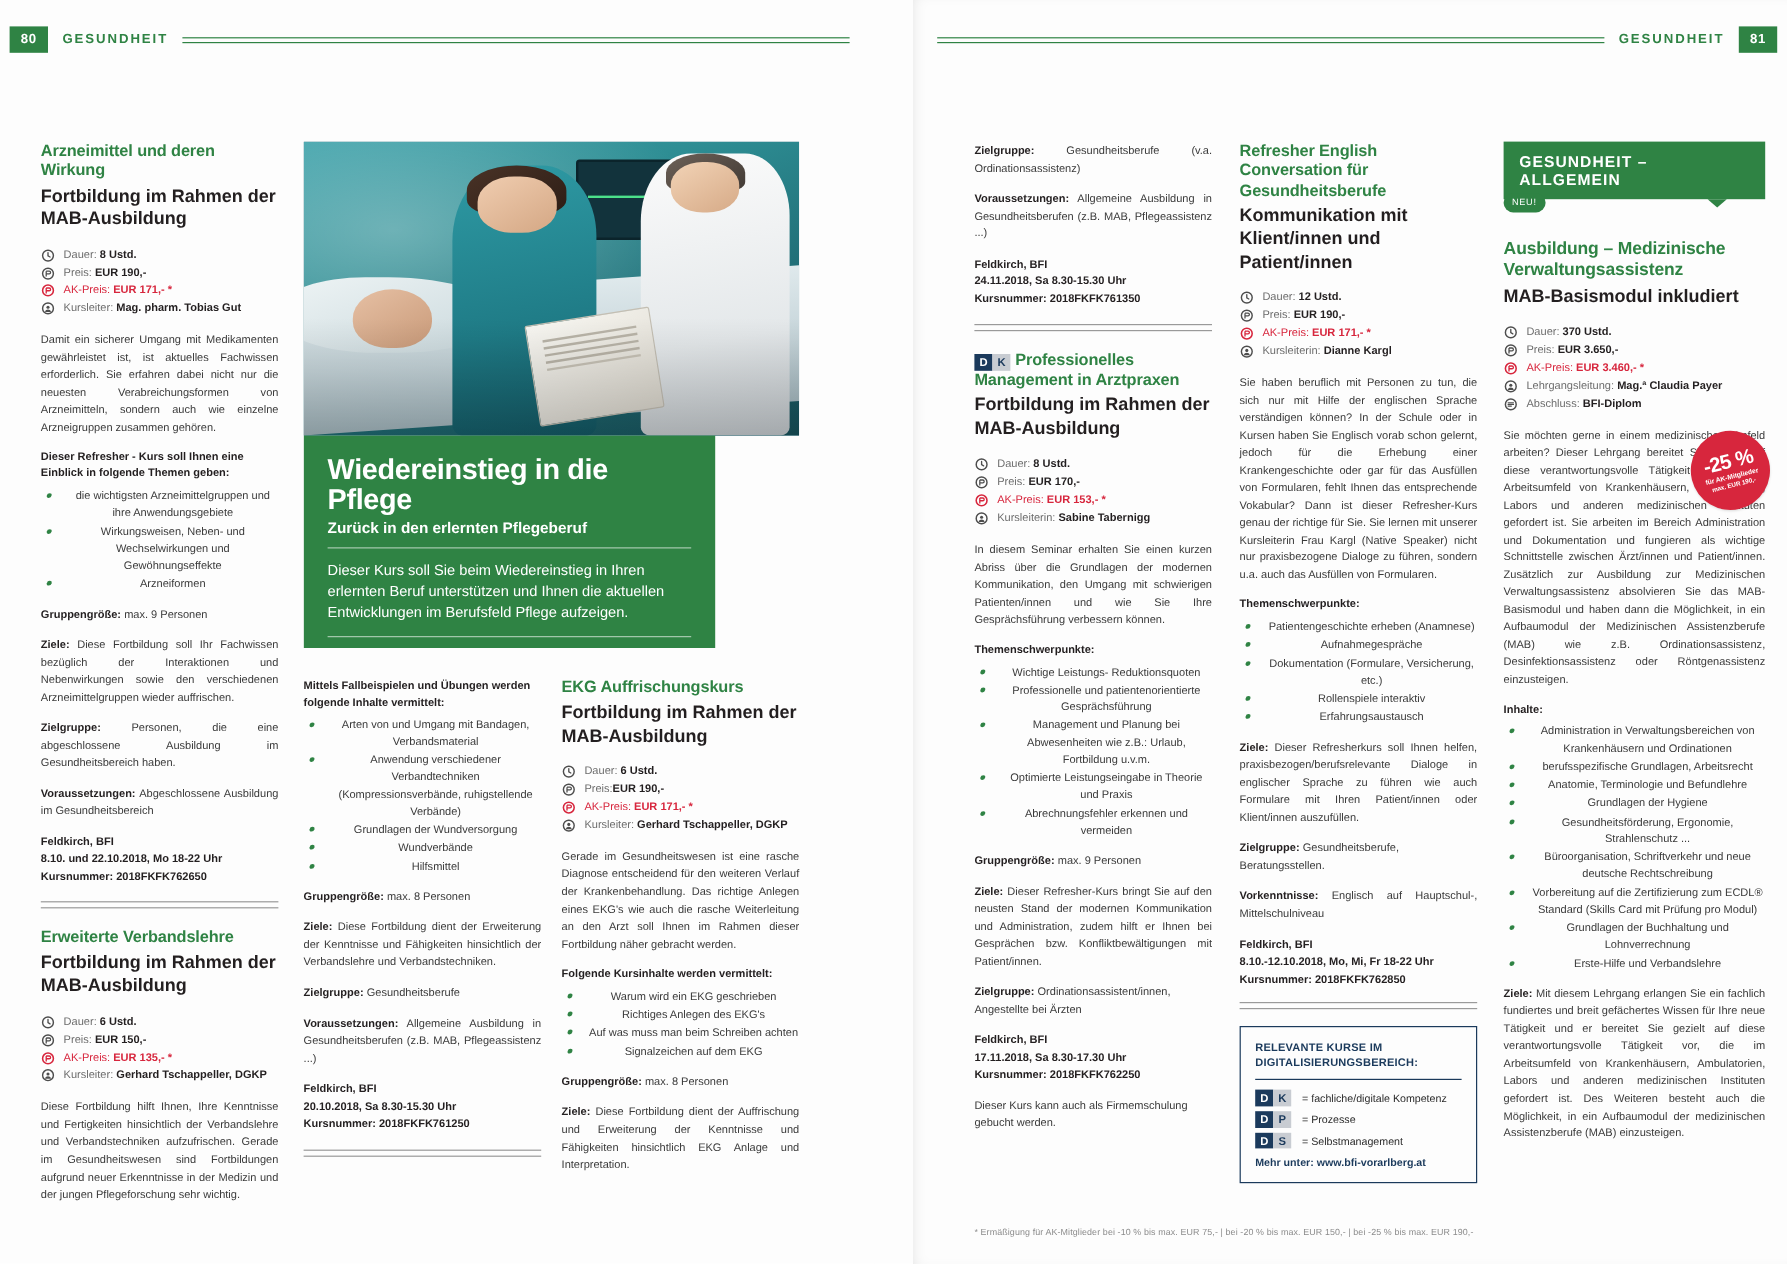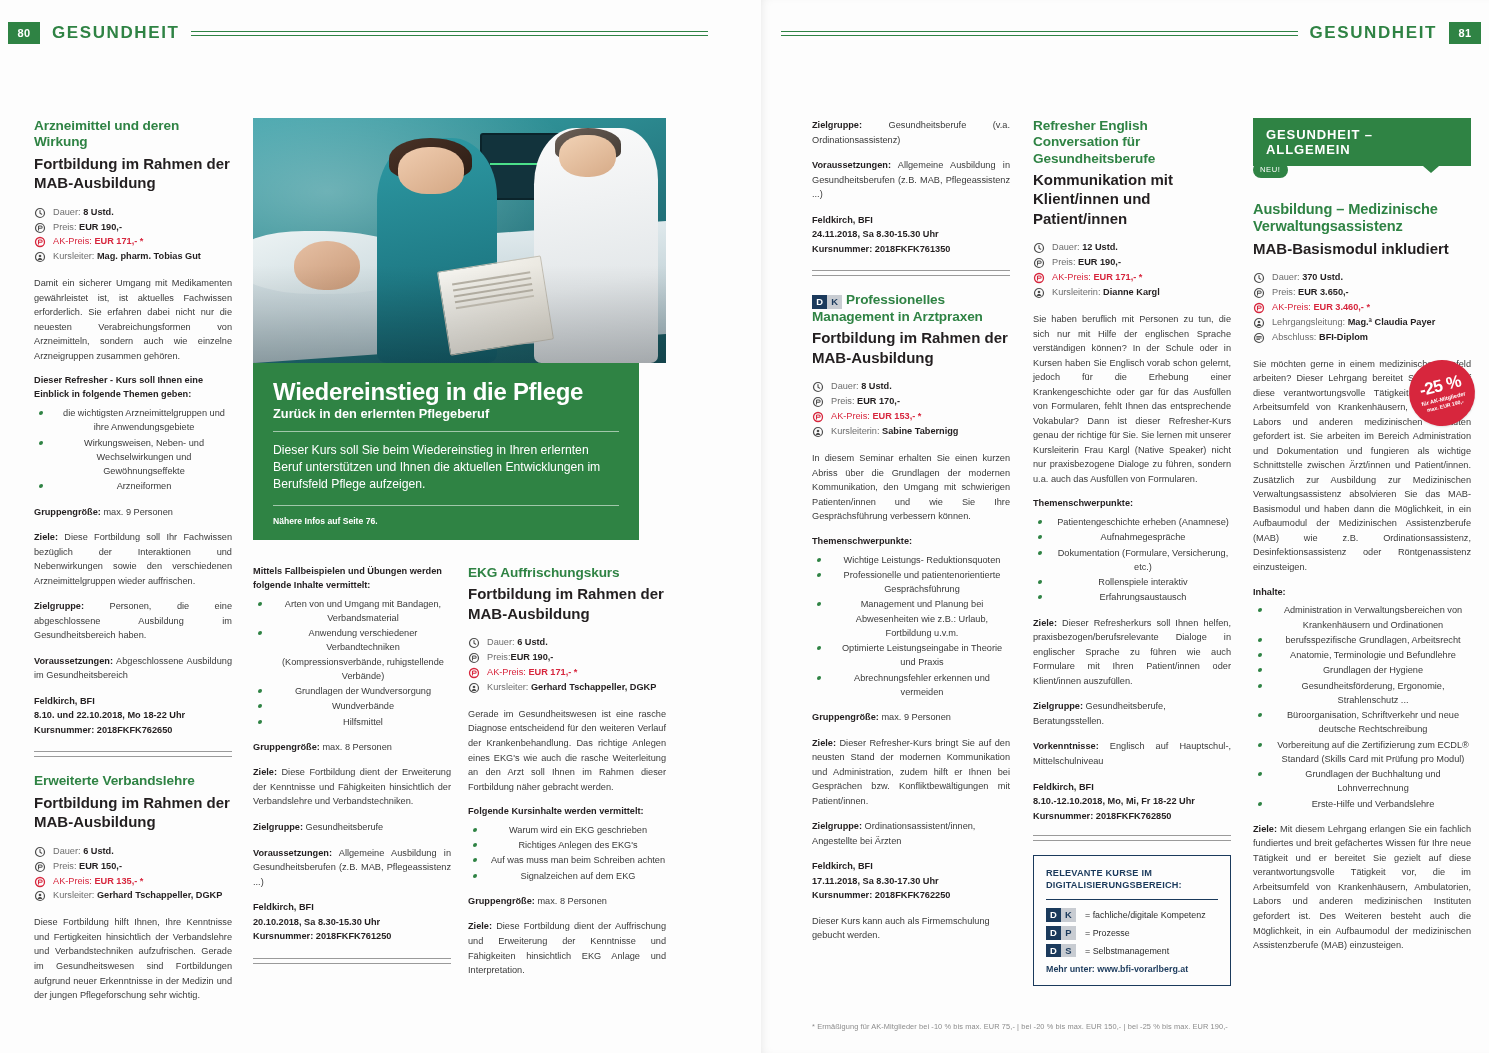--- a/index.html
+++ b/index.html
@@ -16,21 +16,21 @@
   .leaf.right{box-shadow:inset 6px 0 14px -10px rgba(0,0,0,.18);}
 
   
   .runhead{position:absolute;top:22px;height:22px;display:flex;align-items:stretch;}
   .runhead .pagenum{
     background:#2f8344;color:#fff;font-size:11px;font-weight:700;
     letter-spacing:.5px;display:flex;align-items:center;justify-content:center;
     width:32px;
   }
   .runhead .secname{
-    color:#2f8344;font-size:17px;font-weight:700;letter-spacing:1.6px;
+    color:#2f8344;font-size:11px;font-weight:700;letter-spacing:1.6px;
     display:flex;align-items:center;padding:0 12px;
   }
   .runhead .rule{flex:1;display:flex;align-items:center;}
   .runhead .rule:after{content:"";display:block;width:100%;height:0;
     border-top:1px solid #2f8344;border-bottom:1px solid #2f8344;height:3px;}
   .runhead.left{left:8px;right:auto;width:700px;}
   .runhead.right{right:8px;width:700px;flex-direction:row-reverse;}
 
   
   .col{position:absolute;top:118px;width:198px;}
@@ -114,21 +114,21 @@
     background:#12333c;border:2px solid #0b242b;border-radius:3px;}
   .heroimg .monitor:after{content:"";position:absolute;left:8%;top:45%;width:84%;height:2px;
     background:#4ce08a;box-shadow:0 -7px 0 -1px #6fd0f0, 0 9px 0 -1px #f0d24c;}
   .heroimg .clipboard{position:absolute;left:46%;bottom:6%;width:25%;height:34%;
     background:linear-gradient(150deg,#f8f7f2,#ddd9cf);transform:rotate(-9deg);
     border:1px solid #c4bfb3;border-radius:2px;}
   .heroimg .clipboard:after{content:"";position:absolute;left:12%;top:16%;width:76%;height:1.5px;
     background:#b9b4a8;box-shadow:0 6px 0 #b9b4a8,0 12px 0 #b9b4a8,0 18px 0 #b9b4a8,0 24px 0 #c7c2b6;}
   .heroimg .shade{position:absolute;inset:0;background:linear-gradient(180deg,rgba(0,0,0,0) 60%,rgba(0,0,0,.18) 100%);}
 
-  .herobox{position:absolute;left:0;top:245px;width:386px;height:177px;
+  .herobox{position:absolute;left:0;top:245px;width:343px;height:177px;
     background:#2f8344;color:#fff;box-sizing:border-box;padding:16px 20px 14px 20px;}
   .herobox h1{font-size:24px;font-weight:700;margin:0 0 2px 0;line-height:1.06;letter-spacing:-.3px;}
   .herobox .h1sub{font-size:12.8px;font-weight:700;margin:0 0 9px 0;line-height:1.2;}
   .herobox hr{border:0;border-top:1px solid rgba(255,255,255,.55);margin:0 0 10px 0;}
   .herobox .htext{font-size:12.2px;line-height:1.42;margin:0 0 11px 0;}
   .herobox .hnote{font-size:8.6px;font-weight:700;margin:0;}
 
   
   .chip{display:inline-flex;vertical-align:-1px;margin-right:4px;}
   .chip span{display:inline-block;font-size:9.4px;font-weight:700;line-height:1;

